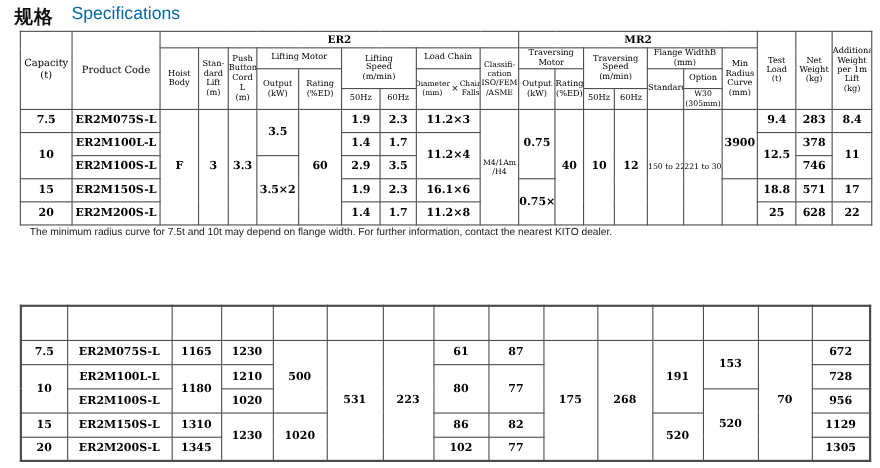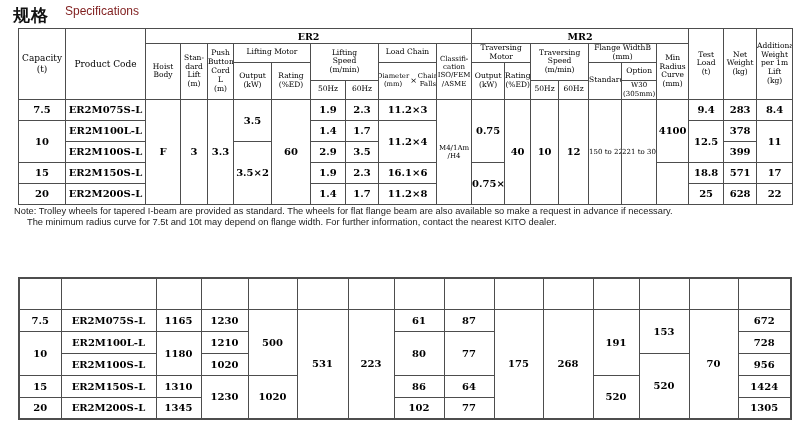--- a/index.html
+++ b/index.html
@@ -1,20 +1,20 @@
 <!DOCTYPE html>
 <html><head>
 <meta charset="utf-8">
 <style>
   html,body{margin:0;padding:0;background:#fff;}
   .page{position:relative;width:800px;height:425px;background:#ffffff;overflow:hidden;
         font-family:"Liberation Sans",sans-serif;color:#111;}
   .sec-title{position:absolute;left:13px;display:flex;align-items:flex-start;gap:16px;}
   .sec-title .cjk{font-size:17px;font-weight:bold;font-family:"DejaVu Sans",sans-serif;letter-spacing:1px;}
-  .sec-title .en{font-size:12px;color:#7f1d1d;}
+  .sec-title .en{font-size:16px;color:#0369a1;}
   #spec-title{top:4px;}
   #dim-title{top:240px;}
 
   table{border-collapse:collapse;table-layout:fixed;position:absolute;background:#fff;}
   td{border:1px solid #4d4d4d;text-align:center;vertical-align:middle;padding:0;
      overflow:hidden;white-space:pre-line;font-family:"DejaVu Serif",serif;color:#000;}
 
   
   #spec-table{left:18px;top:28px;width:774px;}
   #spec-table td.h{font-size:7.5px;line-height:1.18;font-weight:normal;}
@@ -163,41 +163,41 @@
       <td class="d">2.3</td>
       <td class="d">11.2×3</td>
       <td class="smp" rowspan="5">M4/1Am
 /H4</td>
       <td class="d" rowspan="3">0.75</td>
       <td class="d" rowspan="5">40</td>
       <td class="d" rowspan="5">10</td>
       <td class="d" rowspan="5">12</td>
       <td class="sm" rowspan="5">150 to 220</td>
       <td class="sm" rowspan="5">221 to 305</td>
-      <td class="d" rowspan="3">4100</td>
+      <td class="d" rowspan="3">3900</td>
       <td class="d">9.4</td>
       <td class="d">283</td>
       <td class="d">8.4</td>
     </tr>
     <tr class="dr">
       <td class="d" rowspan="2">10</td>
       <td class="d">ER2M100L-L</td>
       <td class="d">1.4</td>
       <td class="d">1.7</td>
       <td class="d" rowspan="2">11.2×4</td>
       <td class="d" rowspan="2">12.5</td>
       <td class="d">378</td>
       <td class="d" rowspan="2">11</td>
     </tr>
     <tr class="dr">
       <td class="d">ER2M100S-L</td>
       <td class="d" rowspan="3">3.5×2</td>
       <td class="d">2.9</td>
       <td class="d">3.5</td>
-      <td class="d">399</td>
+      <td class="d">746</td>
     </tr>
     <tr class="dr">
       <td class="d">15</td>
       <td class="d">ER2M150S-L</td>
       <td class="d">1.9</td>
       <td class="d">2.3</td>
       <td class="d">16.1×6</td>
       <td class="d" rowspan="2">0.75×2</td>
       <td class="d" rowspan="2"></td>
       <td class="d">18.8</td>
@@ -211,21 +211,20 @@
       <td class="d">1.7</td>
       <td class="d">11.2×8</td>
       <td class="d">25</td>
       <td class="d">628</td>
       <td class="d">22</td>
     </tr>
   </tbody>
     </table>
 
   <div class="note">
-    <div class="l1">Note: Trolley wheels for tapered I-beam are provided as standard. The wheels for flat flange beam are also available so make a request in advance if necessary.</div>
     <div class="l2">The minimum radius curve for 7.5t and 10t may depend on flange width. For further information, contact the nearest KITO dealer.</div>
   </div>
 
 
   <table id="dim-table">
     <colgroup>
       <col style="width:42px">
         <col style="width:95px">
         <col style="width:45px">
         <col style="width:47px">
@@ -291,23 +290,23 @@
       <td rowspan="3">520</td>
       <td>956</td>
     </tr>
     <tr class="r">
       <td>15</td>
       <td>ER2M150S-L</td>
       <td>1310</td>
       <td rowspan="2">1230</td>
       <td rowspan="2">1020</td>
       <td>86</td>
-      <td>64</td>
+      <td>82</td>
       <td rowspan="2">520</td>
-      <td>1424</td>
+      <td>1129</td>
     </tr>
     <tr class="r">
       <td>20</td>
       <td>ER2M200S-L</td>
       <td>1345</td>
       <td>102</td>
       <td>77</td>
       <td>1305</td>
     </tr>
   </tbody>

